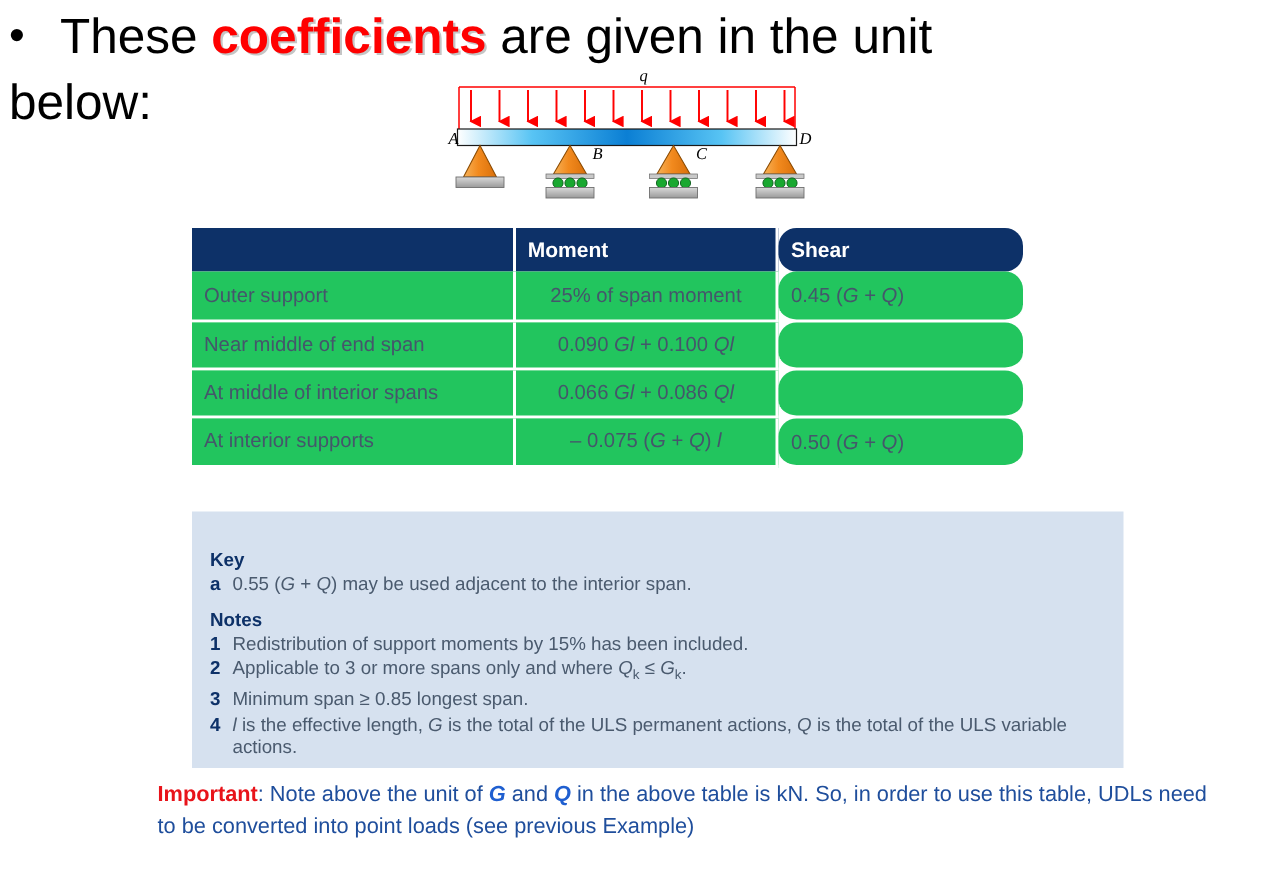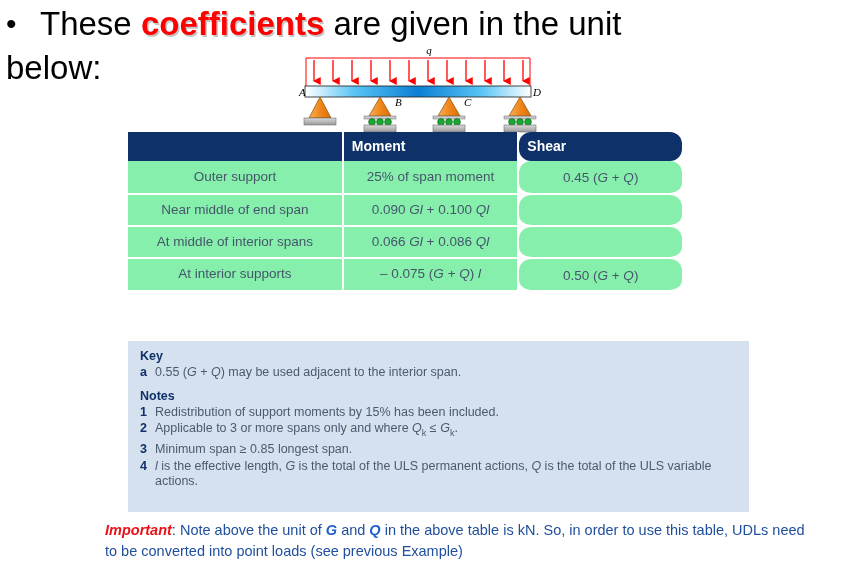--- a/index.html
+++ b/index.html
@@ -50,61 +50,60 @@
   .beam-figure{
     position:absolute;
     left:277px; top:44px;
     width:285px; height:90px;
   }
   .beam-figure svg{display:block;}
 
   
   .coef-table{
     position:absolute;
-    left:128px; top:132px;
+    left:128px; top:152px;
     width:554px;
     border-collapse:separate;
     border-spacing:0;
     font-size:13.5px;
     color:#3b4a5a;
   }
   .coef-table .thead-row th{
     background:#0d3168;
     color:#ffffff;
     font-weight:bold;
     font-size:14px;
     text-align:left;
     padding:6px 8px 7px 8px;
     border-right:2px solid #ffffff;
     height:15px;
   }
   .coef-table .thead-row th:last-child{border-right:none;}
   .coef-table td{
-    background:#86efac;
+    background:#22c55e;
     padding:7px 8px 8px 8px;
     border-right:2px solid #ffffff;
     border-bottom:2px solid #ffffff;
     color:#45566b;
     white-space:nowrap;
-    text-align:center;
   }
   .coef-table td:last-child{border-right:none;}
   .col-loc{width:232px;text-align:left;}
   .col-mom{width:182px;text-align:center;}
   .col-shr{width:205px;text-align:left;border-radius:12px;}
   sup.fn{font-size:9px;vertical-align:super;}
 
   
   .keynotes{
     position:absolute;
     left:128px; top:341px;
     width:621px; height:171px;
     background:#d6e1ef;
     box-sizing:border-box;
-    padding:7px 12px 6px 12px;
+    padding:24px 12px 6px 12px;
     color:#4a5a6e;
     font-size:12.5px;
     line-height:15.5px;
   }
   .kn-head{
     color:#0d3168;
     font-weight:bold;
     font-size:12.5px;
     line-height:16px;
     margin:0 0 1px 0;
@@ -128,21 +127,20 @@
     position:absolute;
     left:105px; top:520px;
     width:712px;
     font-size:14.5px;
     line-height:21px;
     color:#1f4e9c;
   }
   .imp-red{
     color:#e8131a;
     font-weight:bold;
-    font-style:italic;
   }
   .blue-var{
     color:#1f5fd0;
     font-weight:bold;
     font-style:italic;
   }
 </style>
 </head>
 <body>
 

